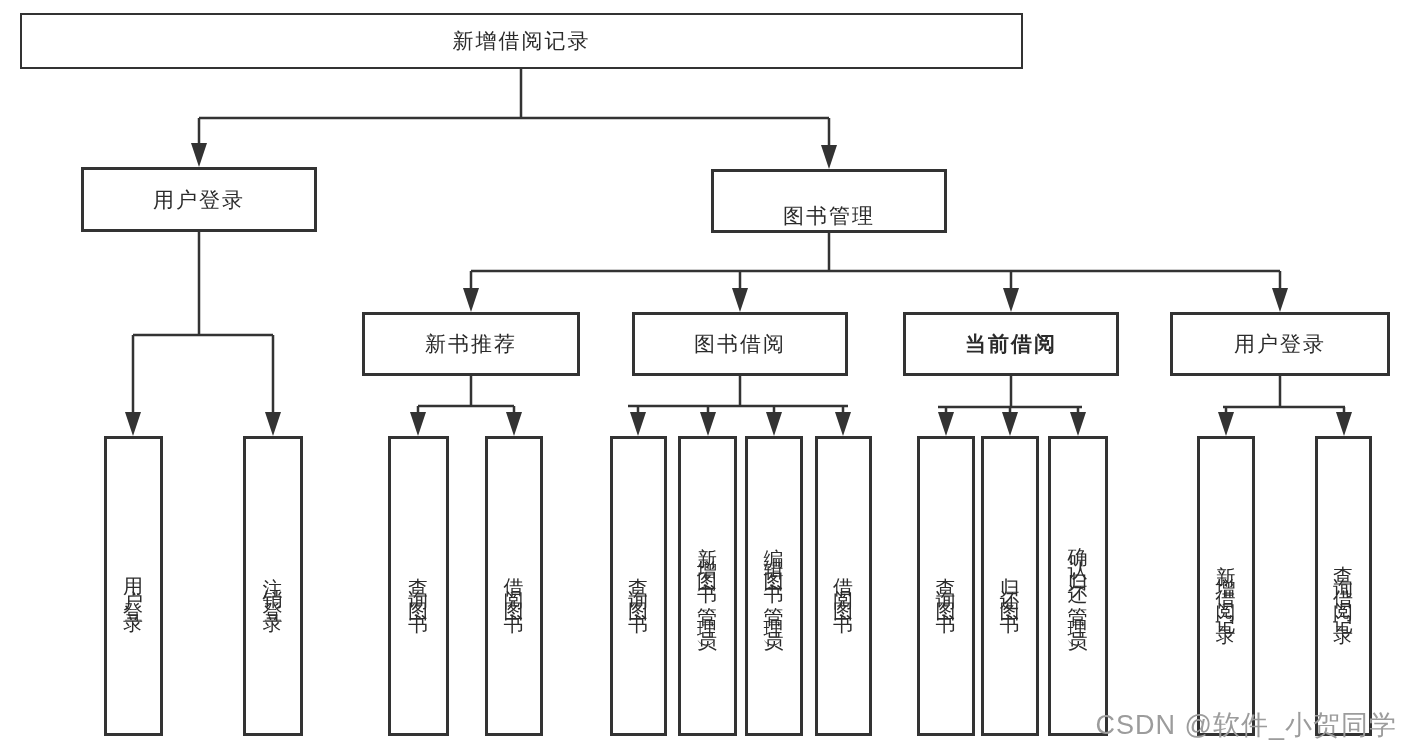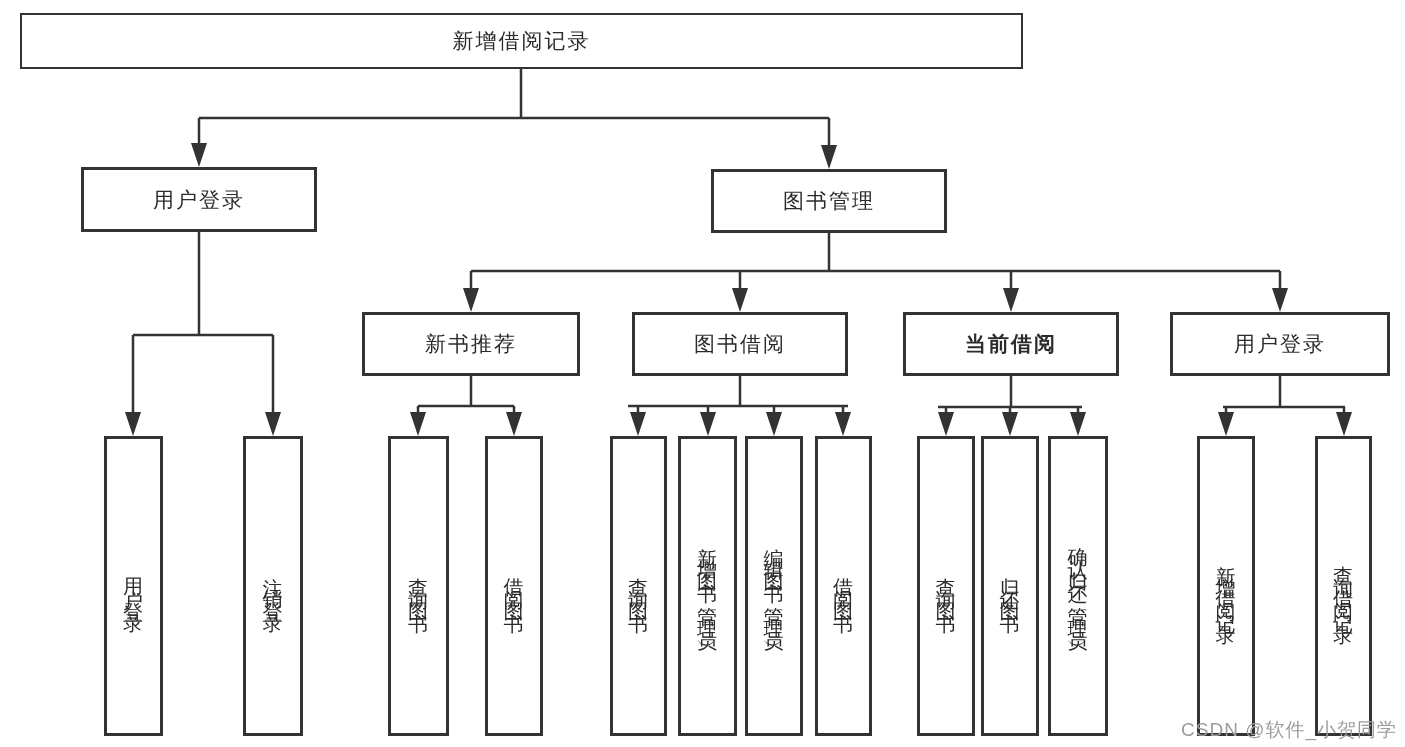--- a/index.html
+++ b/index.html
@@ -28,30 +28,30 @@
   .node.v span{
     writing-mode:vertical-rl;
     text-orientation:mixed;
     font-size:20px;
     letter-spacing:12px;
     line-height:1;
   }
   .watermark{
     position:absolute;
     right:8px;bottom:4px;
-    font-size:19px;
+    font-size:27px;
     color:#9c9c9c;
     letter-spacing:1px;
     white-space:nowrap;
     text-align:center;
   }
   
   #n-root   {left:20px;  top:13px;  width:1003px; height:56px;}
   #n-login  {left:81px;  top:167px; width:236px;  height:65px;}
-  #n-mgmt   {left:711px; top:169px; width:236px;  height:64px;}
+  #n-mgmt   {left:711px; top:169px; width:236px;  height:64px;align-items:flex-end;}
   #n-newrec {left:362px; top:312px; width:218px;  height:64px;}
   #n-bookbr {left:632px; top:312px; width:216px;  height:64px;}
   #n-curbr  {left:903px; top:312px; width:216px;  height:64px;font-weight:bold;}
   #n-brrec  {left:1170px;top:312px; width:220px;  height:64px;}
   #l1 {left:104px; top:436px; width:59px; height:300px;}
   #l2 {left:243px; top:436px; width:60px; height:300px;}
   #l3 {left:388px; top:436px; width:61px; height:300px;}
   #l4 {left:485px; top:436px; width:58px; height:300px;}
   #l5 {left:610px; top:436px; width:57px; height:300px;}
   #l6 {left:678px; top:436px; width:59px; height:300px;}

